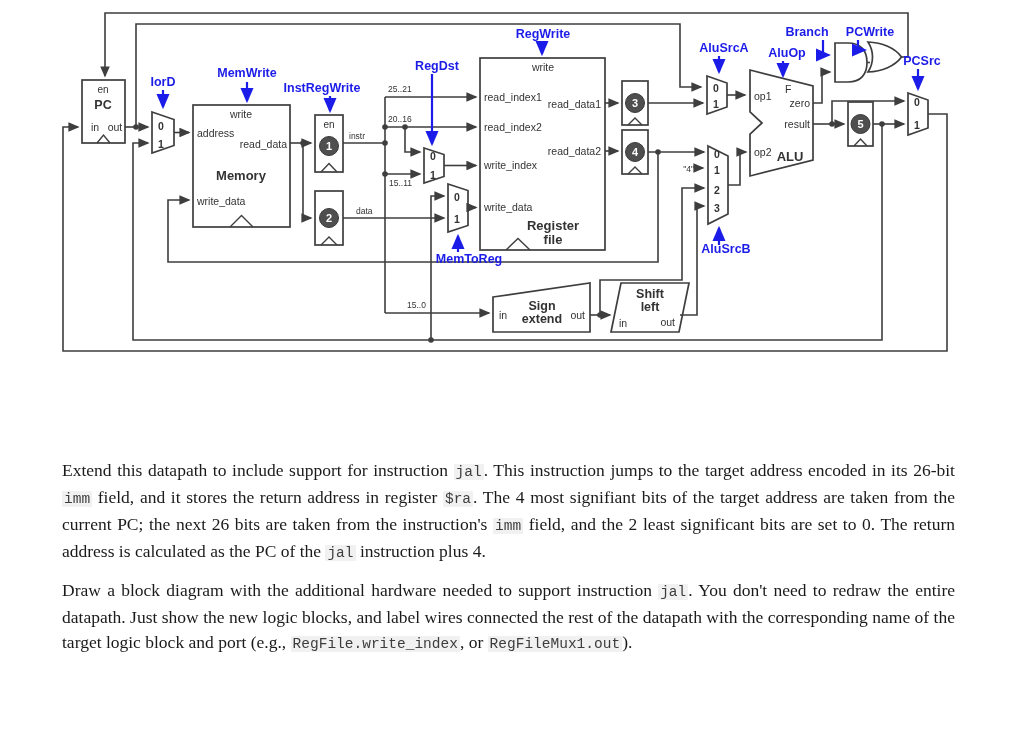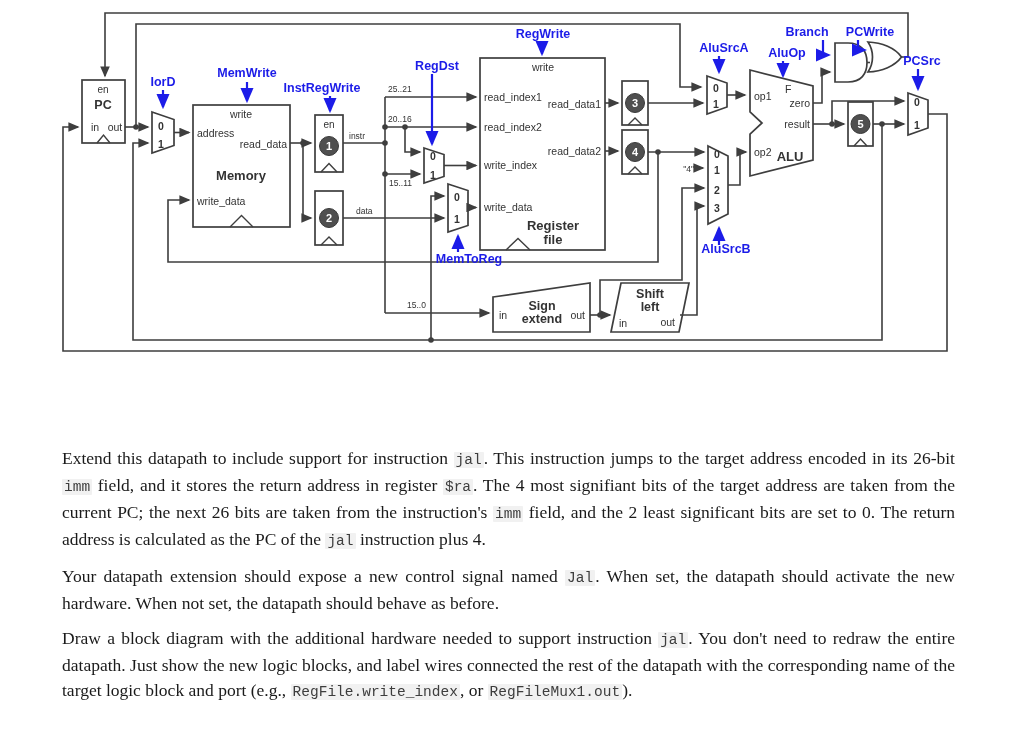--- a/index.html
+++ b/index.html
@@ -18,21 +18,21 @@
   .w{fill:none;stroke:#3e3e3e;stroke-width:1.6;}
   .blk{fill:none;stroke:#3e3e3e;stroke-width:1.7;}
   .clk{fill:none;stroke:#3e3e3e;stroke-width:1.4;}
   .c{fill:none;stroke:#1c1ce8;stroke-width:2.2;}
   .dot{fill:#3e3e3e;}
   .circ{fill:#4f4f4f;stroke:#3a3a3a;stroke-width:1;}
   
   .question{position:absolute;left:62px;top:446px;width:893px;color:#1a1a1a;
             font-family:"Liberation Serif",serif;font-size:17.5px;line-height:25px;
             text-align:justify;}
-  .question p{margin:0 0 10px 0;}
+  .question p{margin:12px 0 10px 0;}
   .code{font-family:"Liberation Mono","DejaVu Sans Mono",monospace;font-size:14.5px;
         background:#f1f1f1;color:#3d3d3d;padding:0 2px;border-radius:1px;}
 </style>
 </head>
 <body>
 
 <div class="page">
 
 <svg class="diagram" width="1024" height="400" viewBox="0 0 1024 400" xmlns="http://www.w3.org/2000/svg">
   <defs>
@@ -263,17 +263,16 @@
     <path class="c" d="M823,40 L823,55 L829,55" marker-end="url(#ab)"></path>
     <text class="ctrl" x="870" y="36" text-anchor="middle">PCWrite</text>
     <path class="c" d="M858,40 L858,50 L865,50" marker-end="url(#ab)"></path>
     <text class="ctrl" x="922" y="65" text-anchor="middle">PCSrc</text>
     <path class="c" d="M918,69 L918,89" marker-end="url(#ab)"></path>
   </g>
 </svg>
 
 <div class="question">
   <p><span>Extend this datapath to include support for instruction </span><span class="code">jal</span><span>. This instruction jumps to the target address encoded in its 26-bit </span><span class="code">imm</span><span> field, and it stores the return address in register </span><span class="code">$ra</span><span>. The 4 most signifiant bits of the target address are taken from the current PC; the next 26 bits are taken from the instruction's </span><span class="code">imm</span><span> field, and the 2 least significant bits are set to 0. The return address is calculated as the PC of the </span><span class="code">jal</span><span> instruction plus 4.</span></p>
-  <p><span>Your datapath extension should expose a new control signal named </span><span class="code">Jal</span><span>. When set, the datapath should activate the new hardware. When not set, the datapath should behave as before.</span></p>
   <p><span>Draw a block diagram with the additional hardware needed to support instruction </span><span class="code">jal</span><span>. You don't need to redraw the entire datapath. Just show the new logic blocks, and label wires connected the rest of the datapath with the corresponding name of the target logic block and port (e.g., </span><span class="code">RegFile.write_index</span><span>, or </span><span class="code">RegFileMux1.out</span><span>).</span></p>
 </div>
 
 </div>
 
 </body></html>

